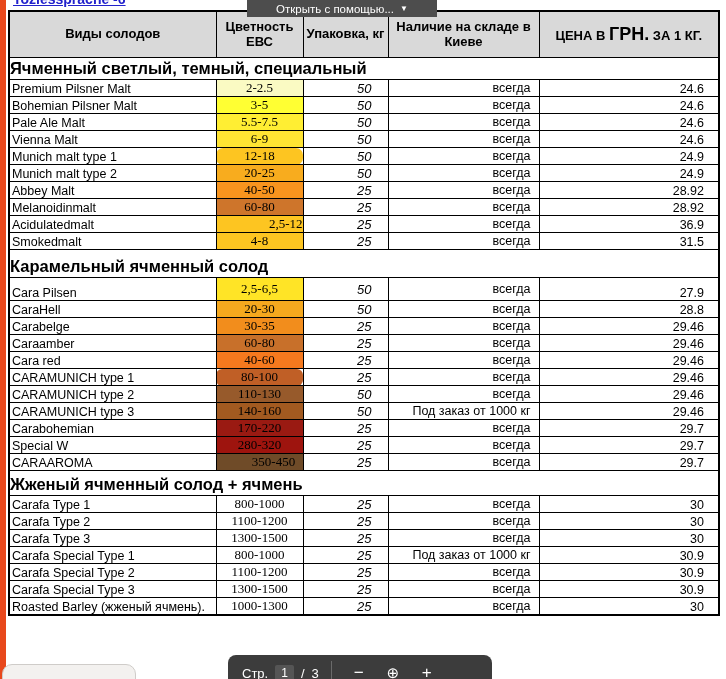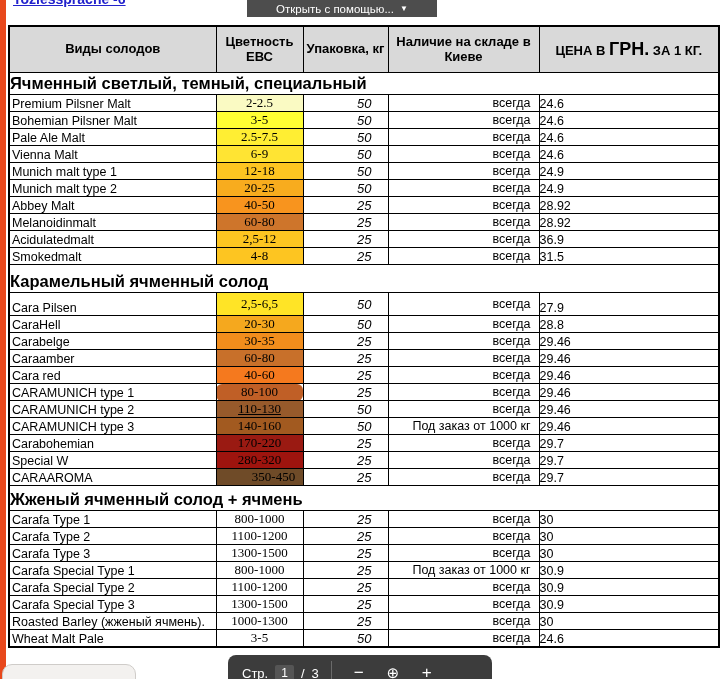--- a/index.html
+++ b/index.html
@@ -5,21 +5,21 @@
   html,body{margin:0;padding:0;}
   body{width:726px;height:679px;overflow:hidden;background:#fff;position:relative;
        font-family:"Liberation Sans",sans-serif;}
   .red-strip{position:absolute;left:0;top:0;width:6px;height:679px;background:#e8481c;z-index:3;}
   .top-link{position:absolute;left:13px;top:-9px;z-index:2;font-size:14px;font-weight:bold;
        color:#2222cc;text-decoration:underline;white-space:nowrap;}
   .tooltip{position:absolute;left:247px;top:0;width:190px;height:17px;background:#4d4d4d;
        color:#fff;z-index:10;display:flex;align-items:center;justify-content:center;
        font-size:11.5px;gap:6px;}
   .tooltip .caret{font-size:8px;line-height:1;}
-  .table-wrap{position:absolute;left:8px;top:25px;z-index:1;}
+  .table-wrap{position:absolute;left:8px;top:10px;z-index:1;}
   table{border-collapse:collapse;table-layout:fixed;width:710px;background:#fff;
        border:2px solid #000;}
   td,th{border:1px solid #000;padding:0;overflow:hidden;color:#000;}
   thead th{background:#d9d9d9;font-weight:bold;font-size:13px;height:45px;
        vertical-align:middle;text-align:center;line-height:1.15;}
   th .grn{font-size:18px;}
   .section-title{font-weight:bold;font-size:16.5px;vertical-align:bottom;
        padding-bottom:1px;background:#fff;}
   tr.sec-h0 .section-title{height:20px;}
   tr.sec-h1 .section-title{height:26px;}
@@ -27,21 +27,21 @@
   tr.sec-h3 .section-title{height:23px;}
   tr.data-row{height:17px;}
   tr.data-row.tall{height:23px;}
   td.col-name{font-size:12.5px;text-align:left;padding-left:2px;vertical-align:bottom;
        white-space:nowrap;}
   td.col-ebc{font-family:"Liberation Serif",serif;font-size:13px;text-align:center;
        vertical-align:middle;}
   td.col-pack{font-size:13px;text-align:right;padding-right:16px;vertical-align:middle;font-style:italic;}
   td.col-stock{font-size:12.5px;text-align:right;padding-right:8px;vertical-align:middle;
        white-space:nowrap;padding-left:12px;}
-  td.col-price{font-size:12.5px;text-align:left;padding-right:14px;vertical-align:bottom;}
+  td.col-price{font-size:12.5px;text-align:right;padding-right:14px;vertical-align:bottom;}
   .pdf-toolbar{position:absolute;left:228px;top:655px;width:264px;height:44px;
        background:#3c3c3c;border-radius:8px;z-index:5;display:flex;align-items:flex-start;
        color:#fff;}
   .pdf-toolbar .grp{display:flex;align-items:center;height:24px;padding-top:6px;}
   .pdf-toolbar .pg{gap:7px;padding-left:14px;font-size:13px;}
   .pg-input{background:#555;border-radius:2px;padding:0 6px;line-height:16px;font-size:12px;}
   .tb-divider{width:1px;height:18px;background:#6a6a6a;margin:6px 10px 0 12px;}
   .tb-btn{width:34px;text-align:center;font-size:17px;line-height:18px;cursor:pointer;}
   .tb-btn.fit{font-size:15px;}
   .dl-chip{position:absolute;left:2px;top:664px;width:132px;height:30px;background:#f3f1ef;
@@ -85,35 +85,35 @@
         </tr>
         <tr class="data-row">
           <td class="col-name">Bohemian Pilsner Malt</td>
           <td class="col-ebc" style="background: rgb(255, 255, 51);">3-5</td>
           <td class="col-pack">50</td>
           <td class="col-stock">всегда</td>
           <td class="col-price">24.6</td>
         </tr>
         <tr class="data-row">
           <td class="col-name">Pale Ale Malt</td>
-          <td class="col-ebc" style="background: rgb(255, 238, 51);">2.5-7.5</td>
+          <td class="col-ebc" style="background: rgb(255, 238, 51);">5.5-7.5</td>
           <td class="col-pack">50</td>
           <td class="col-stock">всегда</td>
           <td class="col-price">24.6</td>
         </tr>
         <tr class="data-row">
           <td class="col-name">Vienna Malt</td>
           <td class="col-ebc" style="background: rgb(255, 228, 51);">6-9</td>
           <td class="col-pack">50</td>
           <td class="col-stock">всегда</td>
           <td class="col-price">24.6</td>
         </tr>
         <tr class="data-row">
           <td class="col-name">Munich malt  type 1</td>
-          <td class="col-ebc" style="background: rgb(253, 197, 33);">12-18</td>
+          <td class="col-ebc" style="background: rgb(253, 197, 33); border-radius: 7px;">12-18</td>
           <td class="col-pack">50</td>
           <td class="col-stock">всегда</td>
           <td class="col-price">24.9</td>
         </tr>
         <tr class="data-row">
           <td class="col-name">Munich malt  type 2</td>
           <td class="col-ebc" style="background: rgb(248, 172, 30);">20-25</td>
           <td class="col-pack">50</td>
           <td class="col-stock">всегда</td>
           <td class="col-price">24.9</td>
@@ -127,21 +127,21 @@
         </tr>
         <tr class="data-row">
           <td class="col-name">Melanoidinmalt</td>
           <td class="col-ebc" style="background: rgb(206, 117, 43);">60-80</td>
           <td class="col-pack">25</td>
           <td class="col-stock">всегда</td>
           <td class="col-price">28.92</td>
         </tr>
         <tr class="data-row">
           <td class="col-name">Acidulatedmalt</td>
-          <td class="col-ebc" style="background: rgb(253, 197, 33);">2,5-12</td>
+          <td class="col-ebc" style="background: rgb(253, 197, 33); text-align: right;">2,5-12</td>
           <td class="col-pack">25</td>
           <td class="col-stock">всегда</td>
           <td class="col-price">36.9</td>
         </tr>
         <tr class="data-row">
           <td class="col-name">Smokedmalt</td>
           <td class="col-ebc" style="background: rgb(253, 197, 33);">4-8</td>
           <td class="col-pack">25</td>
           <td class="col-stock">всегда</td>
           <td class="col-price">31.5</td>
@@ -186,21 +186,21 @@
         </tr>
         <tr class="data-row">
           <td class="col-name">CARAMUNICH type 1</td>
           <td class="col-ebc" style="background: rgb(192, 95, 38); border-radius: 6px;">80-100</td>
           <td class="col-pack">25</td>
           <td class="col-stock">всегда</td>
           <td class="col-price">29.46</td>
         </tr>
         <tr class="data-row">
           <td class="col-name">CARAMUNICH  type 2</td>
-          <td class="col-ebc" style="background: rgb(151, 90, 43); text-decoration: underline;">110-130</td>
+          <td class="col-ebc" style="background: rgb(151, 90, 43);">110-130</td>
           <td class="col-pack">50</td>
           <td class="col-stock">всегда</td>
           <td class="col-price">29.46</td>
         </tr>
         <tr class="data-row">
           <td class="col-name">CARAMUNICH  type 3</td>
           <td class="col-ebc" style="background: rgb(162, 90, 32);">140-160</td>
           <td class="col-pack">50</td>
           <td class="col-stock">Под заказ от 1000 кг</td>
           <td class="col-price">29.46</td>
@@ -270,27 +270,20 @@
           <td class="col-pack">25</td>
           <td class="col-stock">всегда</td>
           <td class="col-price">30.9</td>
         </tr>
         <tr class="data-row">
           <td class="col-name">Roasted Barley (жженый ячмень).</td>
           <td class="col-ebc">1000-1300</td>
           <td class="col-pack">25</td>
           <td class="col-stock">всегда</td>
           <td class="col-price">30</td>
-        </tr>
-        <tr class="data-row">
-          <td class="col-name">Wheat Malt Pale</td>
-          <td class="col-ebc">3-5</td>
-          <td class="col-pack">50</td>
-          <td class="col-stock">всегда</td>
-          <td class="col-price">24.6</td>
         </tr>
       </tbody>
   </table>
 </div>
 
 <div class="tooltip">
   <span>Открыть с помощью...</span>
   <span class="caret">▼</span>
 </div>
 

